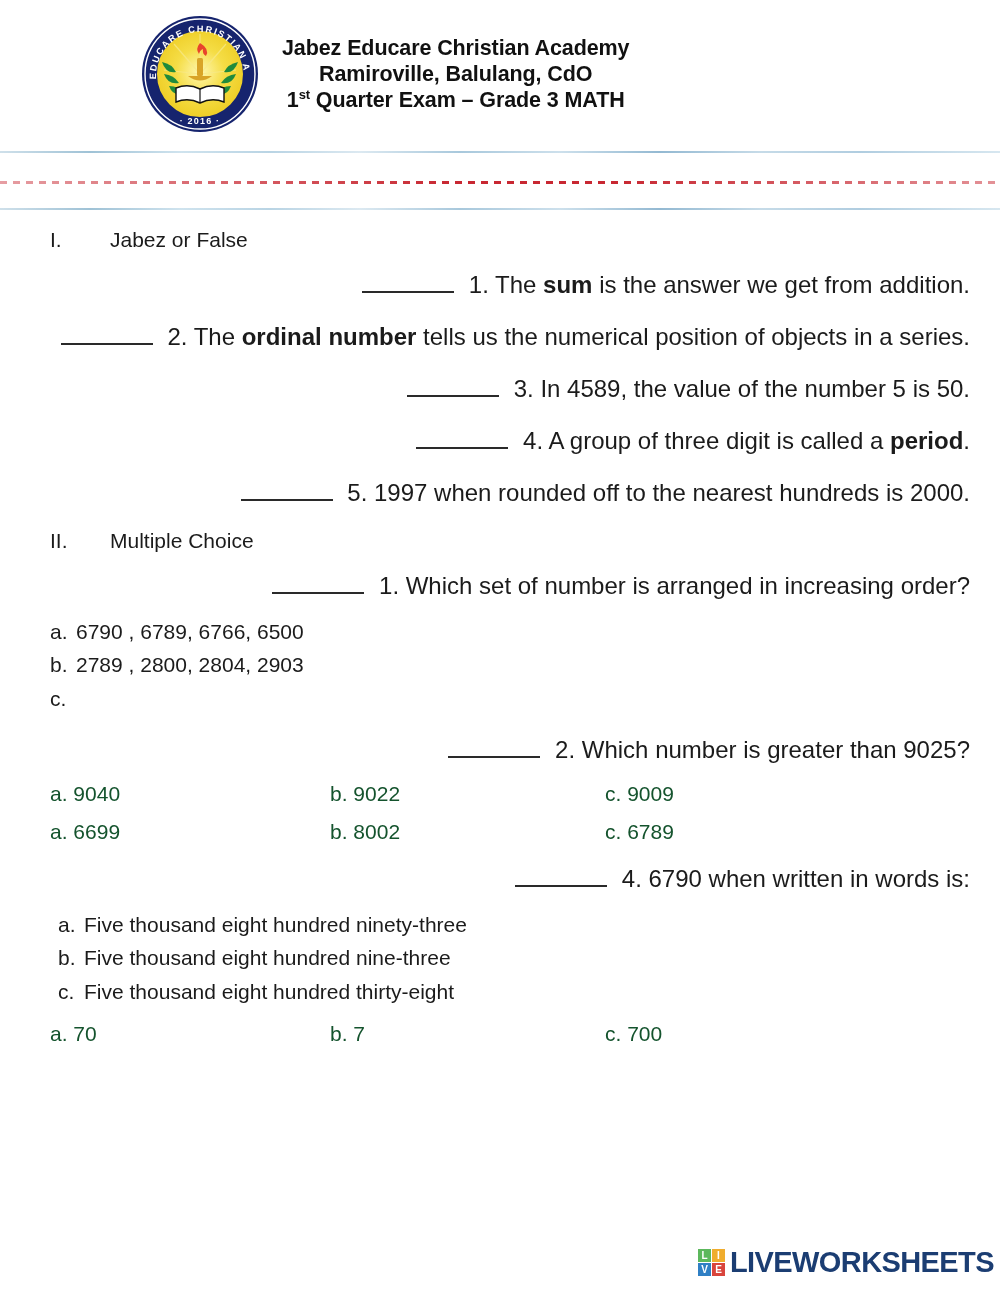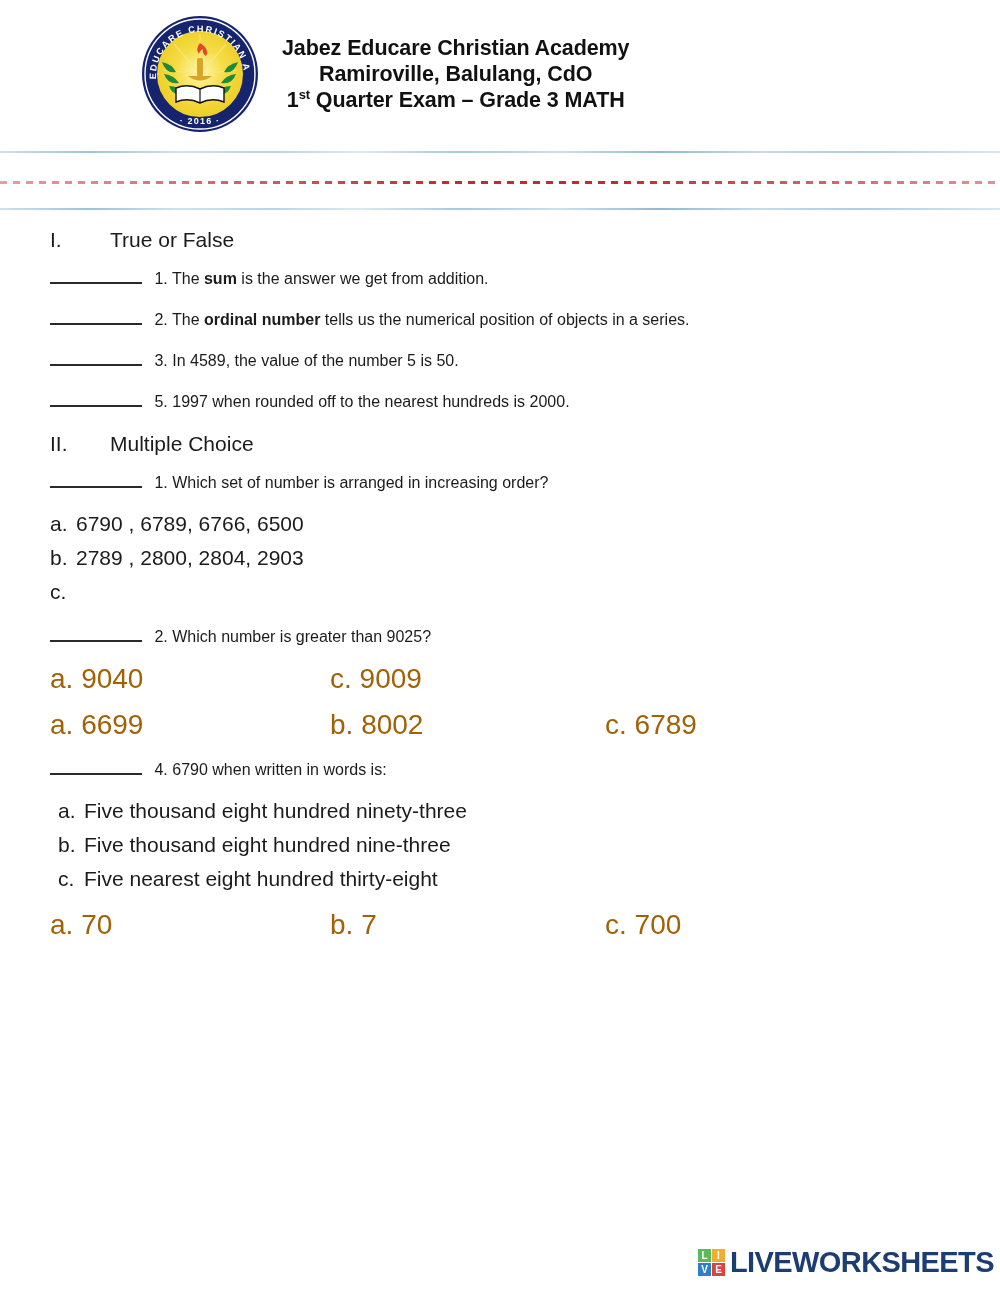--- a/index.html
+++ b/index.html
@@ -101,24 +101,25 @@
   
   .sheet {
     position: absolute;
     top: 228px;
     left: 0;
     width: 1000px;
     padding: 0 30px 0 50px;
     box-sizing: border-box;
   }
   .q-text {
-    font-size: 16px;
+    font-size: 24px;
     line-height: 1.38;
     color: #1b1b1b;
     margin: 0 0 19px 0;
+    text-align: right;
   }
   .section-head {
     font-size: 21px;
     margin: 0 0 16px 0;
     display: flex;
     color: #1b1b1b;
   }
   .section-head .numeral {
     width: 60px;
     flex: 0 0 60px;
@@ -143,23 +144,23 @@
   .opts-stack .opt {
     display: flex;
   }
   .opts-stack .opt .lbl {
     flex: 0 0 26px;
   }
   .opts-stack.pad { padding-left: 8px; }
 
   .opts-row {
     display: flex;
-    font-size: 28px;
+    font-size: 21px;
     margin: -4px 0 18px 0;
-    color: #a16207;
+    color: #14532d;
   }
   .opts-row .cell {
     flex: 0 0 auto;
   }
   .opts-row .cell.a { width: 280px; }
   .opts-row .cell.b { width: 275px; }
   .opts-row .cell.c { width: 200px; }
 
   
   .lw-footer {
@@ -267,41 +268,46 @@
   </div>
 <div class="rule-dashed shade"></div>
 <div class="rule-blue bottom">
     <i></i>
   </div>
 
 <div class="sheet">
 
   <div class="section-head">
     <span class="numeral">I.</span>
-    <span>True or False</span>
+    <span>Jabez or False</span>
   </div>
 
   <p class="q-text">
     <span class="blank long"></span>
     <span>1.</span>
     <span>The </span><b class="strong">sum</b><span> is the answer we get from addition.</span>
   </p>
 
   <p class="q-text">
     <span class="blank long"></span>
     <span>2.</span>
     <span>The </span><b class="strong">ordinal number</b><span> tells us the numerical position of objects in a series.</span>
   </p>
 
   <p class="q-text">
     <span class="blank long"></span>
     <span>3.</span>
     <span>In 4589, the value of the number 5 is 50.</span>
   </p>
 
+  <p class="q-text">
+    <span class="blank long"></span>
+    <span>4.</span>
+    <span>A group of three digit is called a </span><b class="strong">period</b><span>.</span>
+  </p>
 
   <p class="q-text">
     <span class="blank long"></span>
     <span>5.</span>
     <span>1997 when rounded off to the nearest hundreds is 2000.</span>
   </p>
 
   <div class="section-head">
     <span class="numeral">II.</span>
     <span>Multiple Choice</span>
@@ -329,20 +335,24 @@
   <p class="q-text">
     <span class="blank long"></span>
     <span>2.</span>
     <span>Which number is greater than 9025?</span>
   </p>
   <div class="opts-row">
     <div class="cell a">
       <span>a.</span>
       <span>9040</span>
     </div>
+    <div class="cell b">
+      <span>b.</span>
+      <span>9022</span>
+    </div>
     <div class="cell c">
       <span>c.</span>
       <span>9009</span>
     </div>
   </div>
 
   <div class="opts-row">
     <div class="cell a">
       <span>a.</span>
       <span>6699</span>
@@ -366,21 +376,21 @@
     <div class="opt">
       <span class="lbl">a.</span>
       <span>Five thousand eight hundred ninety-three</span>
     </div>
     <div class="opt">
       <span class="lbl">b.</span>
       <span>Five thousand eight hundred nine-three</span>
     </div>
     <div class="opt">
       <span class="lbl">c.</span>
-      <span>Five nearest eight hundred thirty-eight</span>
+      <span>Five thousand eight hundred thirty-eight</span>
     </div>
   </div>
 
   <div class="opts-row">
     <div class="cell a">
       <span>a.</span>
       <span>70</span>
     </div>
     <div class="cell b">
       <span>b.</span>

